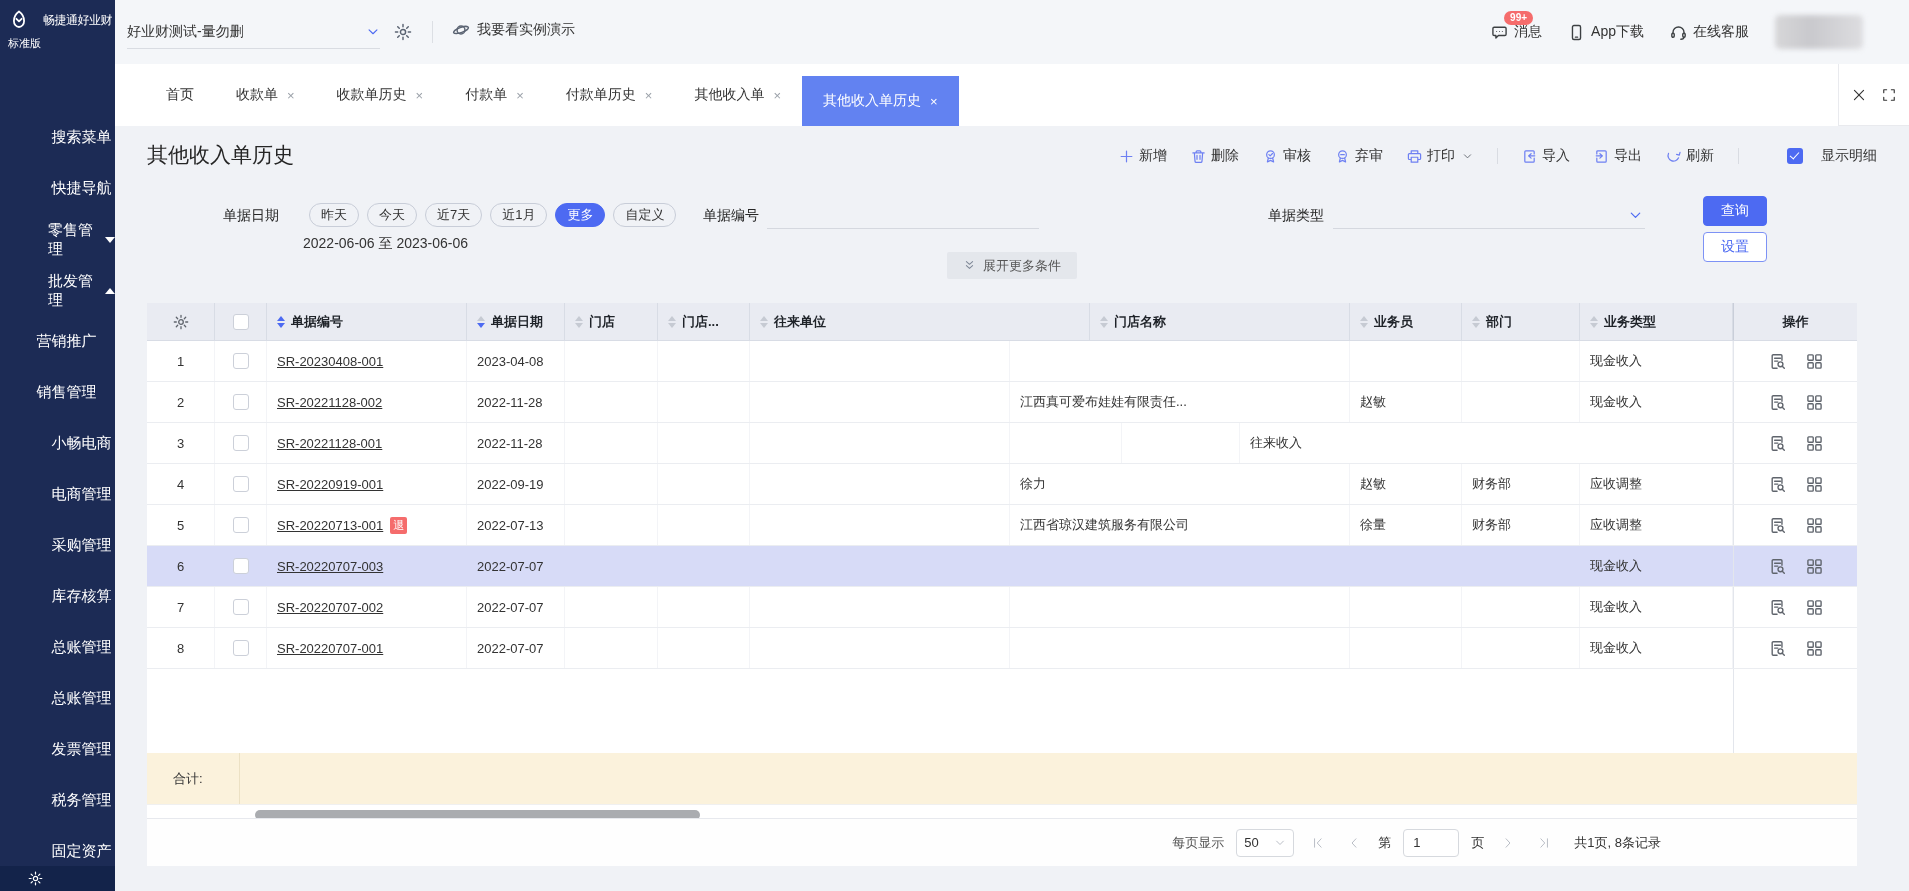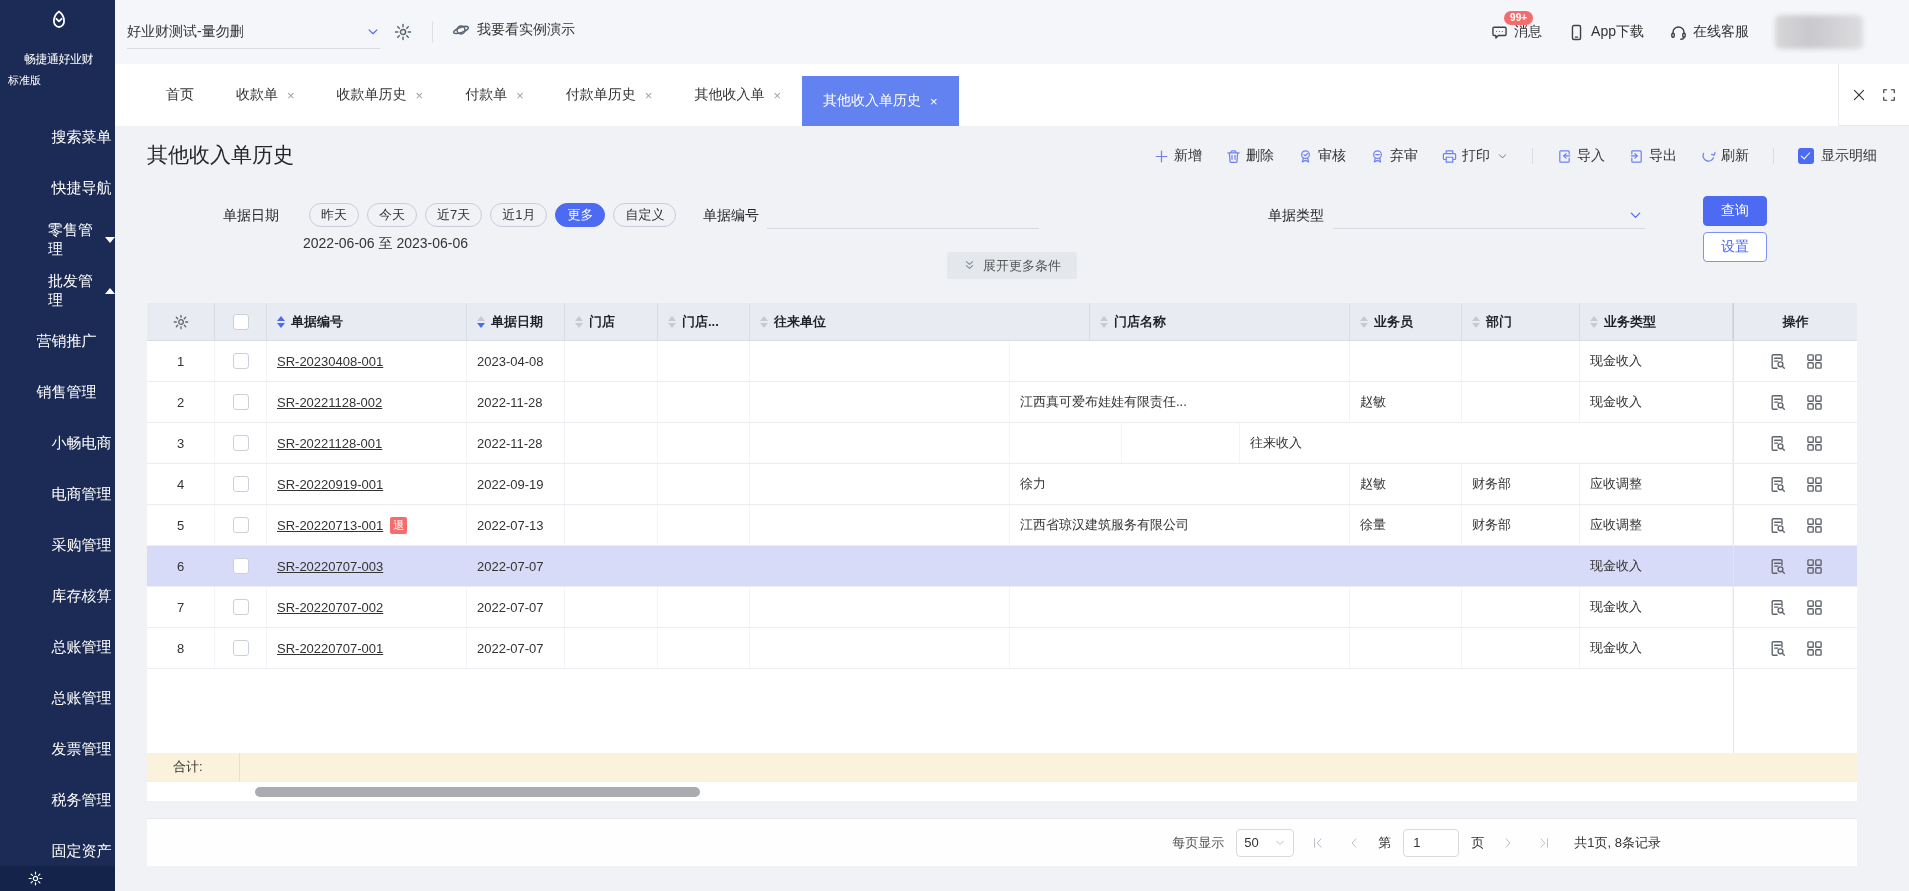--- a/index.html
+++ b/index.html
@@ -4,21 +4,21 @@
 <style>
   * { margin:0; padding:0; box-sizing:border-box; }
   html,body { width:1909px; height:891px; }
   body { font-family:"Liberation Sans","DejaVu Sans",sans-serif; background:#e8eaef; overflow:hidden; }
   .app { position:relative; width:1909px; height:891px; background:#f0f2f6; overflow:hidden; }
   svg { display:block; }
 
   
   .sidebar { position:absolute; left:0; top:0; width:115px; height:891px; background:var(--sidebar,#1c2b55); z-index:5; }
   .logo-block { padding:9px 6px 0 8px; color:#fff; }
-  .logo-row { display:flex; align-items:center; gap:20px;flex-direction:column; }
+  .logo-row { display:flex; align-items:center; gap:13px; }
   .logo-mark { width:22px; height:22px; color:#fff; flex:0 0 22px; }
   .brand-name { font-size:12px; white-space:nowrap; letter-spacing:-0.5px; }
   .edition { font-size:11px; margin-top:5px; color:#fff; }
   .side-menu { position:absolute; top:112px; left:0; right:0; bottom:0; overflow:hidden; }
   .side-item { height:51px; display:flex; align-items:center; justify-content:center; gap:6px;
                color:#fff; font-size:15px; cursor:pointer;padding-left:48px; }
   .side-item.sub { padding-left:18px; }
   .tri { width:0; height:0; display:inline-block; }
   .tri.down { border-left:5px solid transparent; border-right:5px solid transparent; border-top:6px solid #fff; }
   .tri.up   { border-left:5px solid transparent; border-right:5px solid transparent; border-bottom:6px solid #fff; }
@@ -57,21 +57,21 @@
 
   
   .content { position:absolute; left:115px; top:126px; width:1794px; height:765px; background:#f0f2f6; }
   .page-title { position:absolute; left:32px; top:15px; font-size:21px; font-weight:500; color:#262626; }
 
   .toolbar { position:absolute; right:32px; top:21px; display:flex; align-items:center; gap:24px; }
   .tool-item { display:flex; align-items:center; gap:5px; font-size:14px; color:#333; cursor:pointer; }
   .tool-item .ico { width:15px; height:15px; color:#6e80f2; }
   .tool-item .dd { width:11px; height:11px; color:#5f646c; margin-left:2px; }
   .tool-sep { width:1px; height:16px; background:#d9dce2; }
-  .show-detail { display:flex; align-items:center; gap:7px; font-size:14px; color:#333; cursor:pointer; }
+  .show-detail { display:flex; align-items:center; gap:18px; font-size:14px; color:#333; cursor:pointer;margin-left:24px; }
   .cbx-on { width:16px; height:16px; background:var(--accent,#4d6af2); border-radius:3px; position:relative; }
   .cbx-on::after { content:""; position:absolute; left:5px; top:2px; width:4px; height:8px;
                    border:solid #fff; border-width:0 1.8px 1.8px 0; transform:rotate(42deg); }
 
   
   .filters { position:absolute; left:0; top:64px; width:100%; height:113px; }
   .f-label { position:absolute; font-size:14px; color:#262626; font-weight:500; }
   .lbl-date { left:108px; top:17px; }
   .pills { position:absolute; left:194px; top:13px; display:flex; gap:8px; }
   .pill { height:24px; line-height:22px; padding:0 11px; border:1px solid #c8cdd8; border-radius:13px;
@@ -116,21 +116,21 @@
         border-right:1px solid #f3f4f7; overflow:hidden; white-space:nowrap; }
   .td.center { justify-content:center; padding:0; }
   .td.pinned { border-right:none; border-left:1px solid #e3e6ec; justify-content:center; gap:20px; }
   .rowcbx { width:16px; height:16px; border:1px solid #ccd0d9; border-radius:3px; background:#fff; cursor:pointer; }
   .bill-link { text-decoration:underline; color:#333; cursor:pointer; }
   .badge-ret { flex:0 0 auto; width:17px; height:17px; margin-left:7px; background:var(--badge,#f56c6c); color:#fff;
                font-size:11px; border-radius:2px; display:flex; align-items:center; justify-content:center; }
   .op-ico { width:17px; height:17px; color:#5f646c; cursor:pointer; }
   .t-spacer { height:84px; background:#fff; position:relative; }
   .t-spacer::after { content:""; position:absolute; top:0; bottom:0; right:123px; width:1px; background:#e3e6ec; }
-  .total-row { height:28px; background:var(--total-bg,#fbf2dc); display:flex; align-items:center; }
+  .total-row { height:51px; background:var(--total-bg,#fbf2dc); display:flex; align-items:center; }
   .total-label { width:93px; height:100%; display:flex; align-items:center; padding-left:26px;
                  border-right:1px solid #ece1c4; font-size:13px; color:#333; }
   .hscroll { height:20px; background:#fff; border-top:1px solid #f0f0f0; position:relative; }
   .hthumb { position:absolute; left:108px; top:5px; width:445px; height:10px; border-radius:5px; background:#aaacb0; cursor:pointer; }
 
   
   .pagination { position:absolute; left:32px; top:692px; width:1710px; height:48px; background:#fefefe;
                 border-top:1px solid #e7e9ee; display:flex; align-items:center; justify-content:flex-end;
                 gap:12px; padding-right:196px; font-size:13px; color:#555; }
   .pg-select { width:58px; height:28px; border:1px solid #d6d9de; border-radius:4px; background:#fff;

